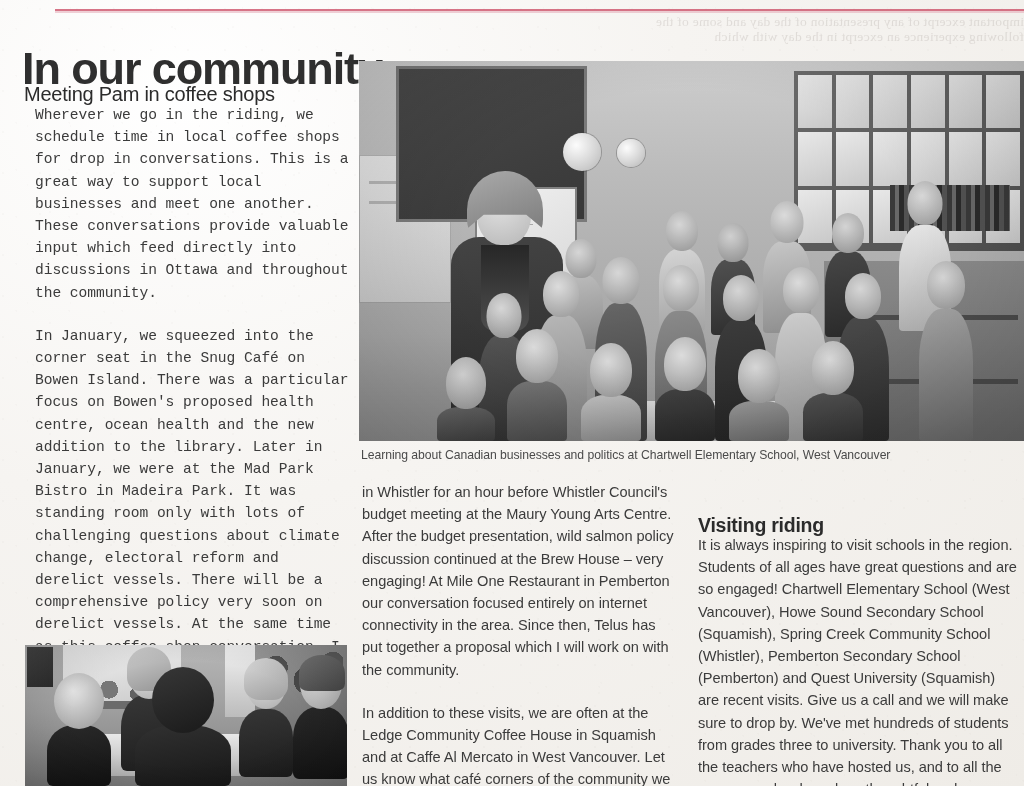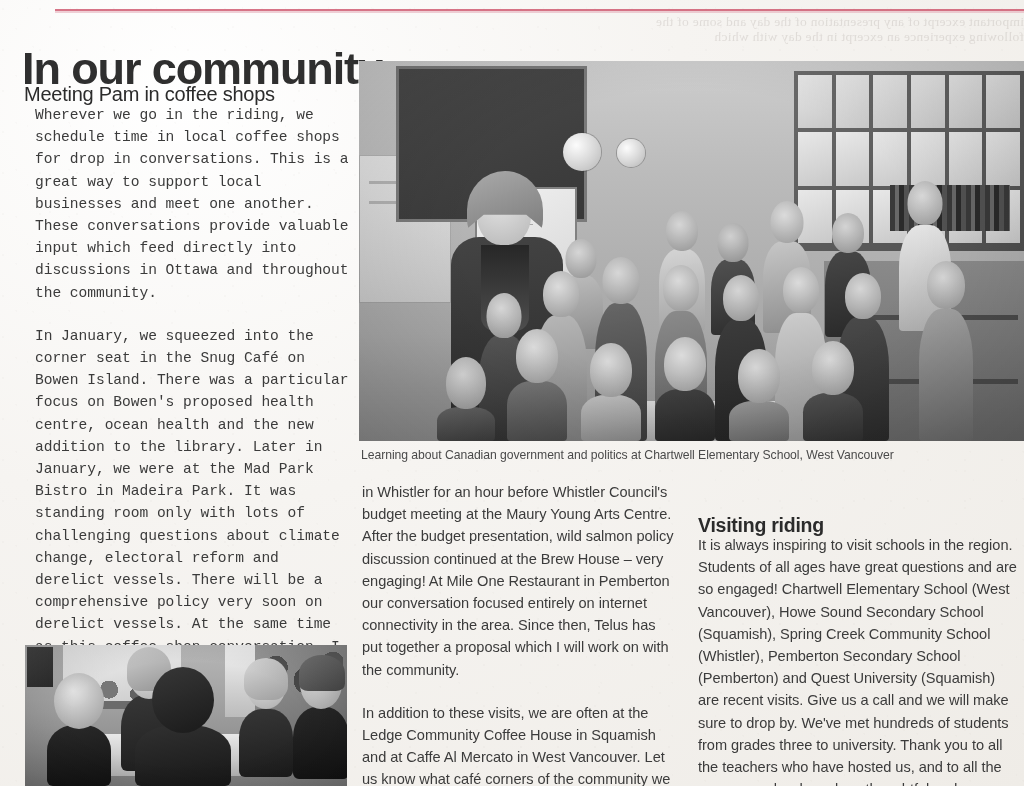--- a/index.html
+++ b/index.html
@@ -471,21 +471,21 @@
       </div>
       <div class="kid" style="left:78px;top:296px;width:58px;height:84px">
         <div class="b" style="top:50px;width:58px;height:34px;background:linear-gradient(170deg,#6d6a63,#403e3a)"></div>
         <div class="h" style="top:0;width:40px;height:52px;background:radial-gradient(circle at 42% 34%,#e2d8c9,#a09486)"></div>
       </div>
     </div>
 
     <div class="vignette"></div>
   </figure>
 
-  <figcaption id="caption-classroom">Learning about Canadian government and politics at Chartwell Elementary School, West Vancouver</figcaption>
+  <figcaption id="caption-classroom">Learning about Canadian businesses and politics at Chartwell Elementary School, West Vancouver</figcaption>
 
   <figure id="photo-coffee" style="margin:0">
     <div class="room"></div>
     <div class="artwork"></div>
     <div class="window"></div>
     <div class="plants"></div>
     <div class="sill"></div>
     <div class="doorway"></div>
     <div class="wall-right"></div>
     <div class="foliage-right"></div>

